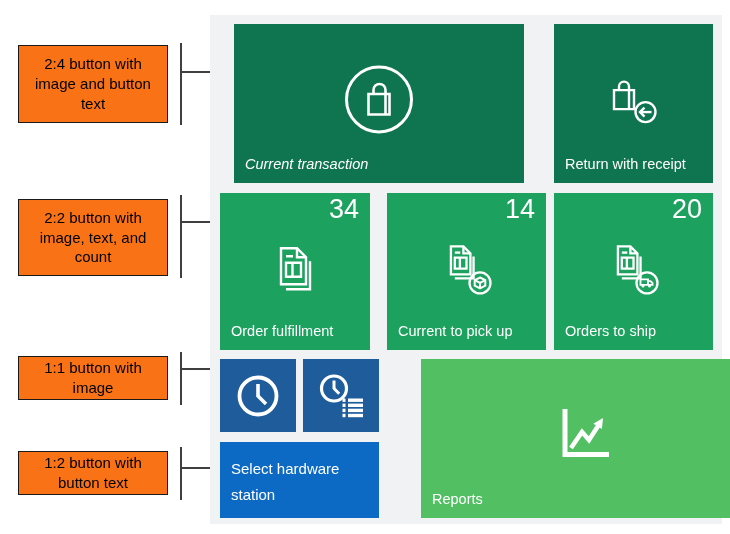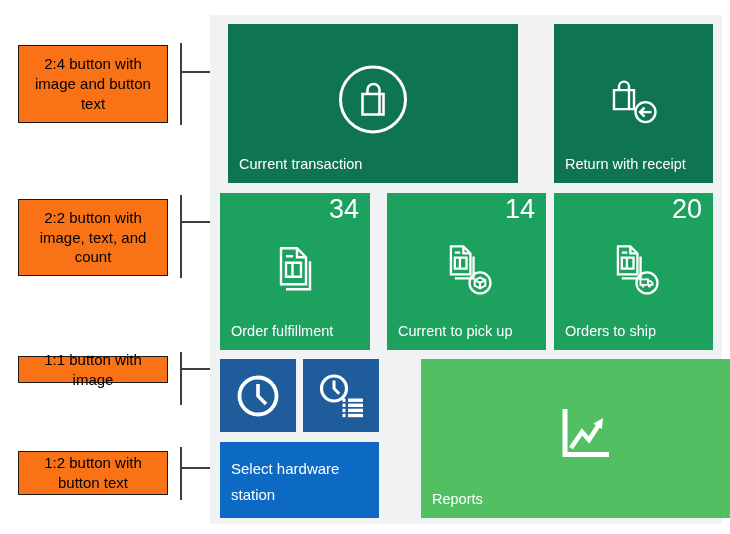--- a/index.html
+++ b/index.html
@@ -21,21 +21,21 @@
     font-size: 15px;
     line-height: 1.32;
     text-align: center;
     display: flex;
     align-items: center;
     justify-content: center;
     padding: 2px 6px;
   }
   #ann-box-1 { left: 18px; top: 45px;  width: 150px; height: 78px; }
   #ann-box-2 { left: 18px; top: 199px; width: 150px; height: 77px; }
-  #ann-box-3 { left: 18px; top: 356px; width: 150px; height: 27px; }
+  #ann-box-3 { left: 18px; top: 356px; width: 150px; height: 44px; }
   #ann-box-4 { left: 18px; top: 451px; width: 150px; height: 44px; }
 
   .vline { position: absolute; width: 2px; background: var(--annotation-line, #3f3f3f); left: 180px; }
   .hline { position: absolute; height: 2px; background: var(--annotation-line, #3f3f3f); left: 181px; width: 38px; }
   #vline-1 { top: 43px;  height: 82px; }
   #hline-1 { top: 71px;  }
   #vline-2 { top: 195px; height: 83px; }
   #hline-2 { top: 221px; }
   #vline-3 { top: 352px; height: 53px; }
   #hline-3 { top: 368px; }
@@ -71,21 +71,21 @@
   .tile .tile-icon {
     position: absolute;
     left: 50%; top: 50%;
   }
   .green-dark  { background: var(--tile-green-dark,  #0F7450); }
   .green-mid   { background: var(--tile-green-mid,   #1DA15F); }
   .green-light { background: var(--tile-green-light, #53BF63); margin-left: 34px; }
   .blue-steel  { background: var(--tile-blue-steel,  #1E5C9C); }
   .blue-bright { background: var(--tile-blue-bright, #0C69C4); }
 
-  #tile-current      { left: 18px;  top: 9px;   width: 290px; height: 159px; }
+  #tile-current      { left: 24px;  top: 9px;   width: 290px; height: 159px; font-style: italic; }
   #tile-return       { left: 344px; top: 9px;   width: 159px; height: 159px; }
   #tile-fulfillment  { left: 10px;  top: 178px; width: 150px; height: 157px; }
   #tile-pickup       { left: 177px; top: 178px; width: 159px; height: 157px; }
   #tile-ship         { left: 344px; top: 178px; width: 159px; height: 157px; }
   #tile-clock        { left: 10px;  top: 344px; width: 76px;  height: 73px; }
   #tile-clock-list   { left: 93px;  top: 344px; width: 76px;  height: 73px; }
   #tile-reports      { left: 177px; top: 344px; width: 326px; height: 159px; }
   #tile-hardware     { left: 10px;  top: 427px; width: 159px; height: 76px; }
 
   #tile-current .tile-icon     { transform: translate(-50%, -56%); }

